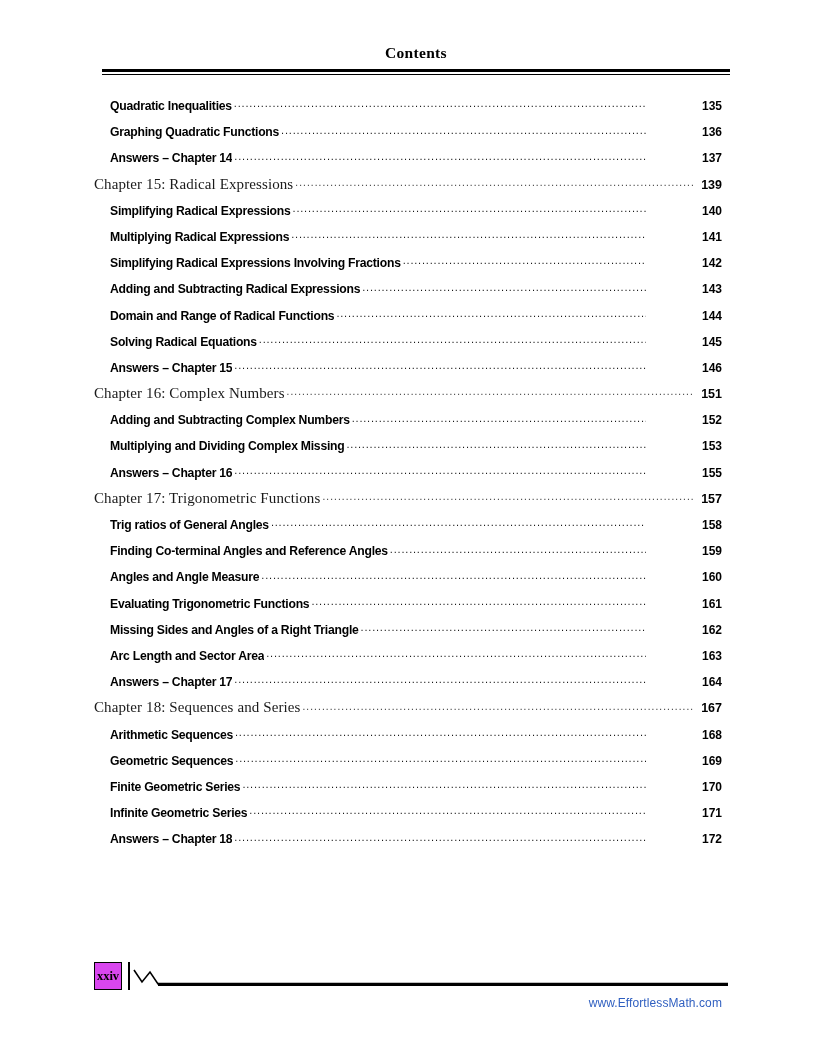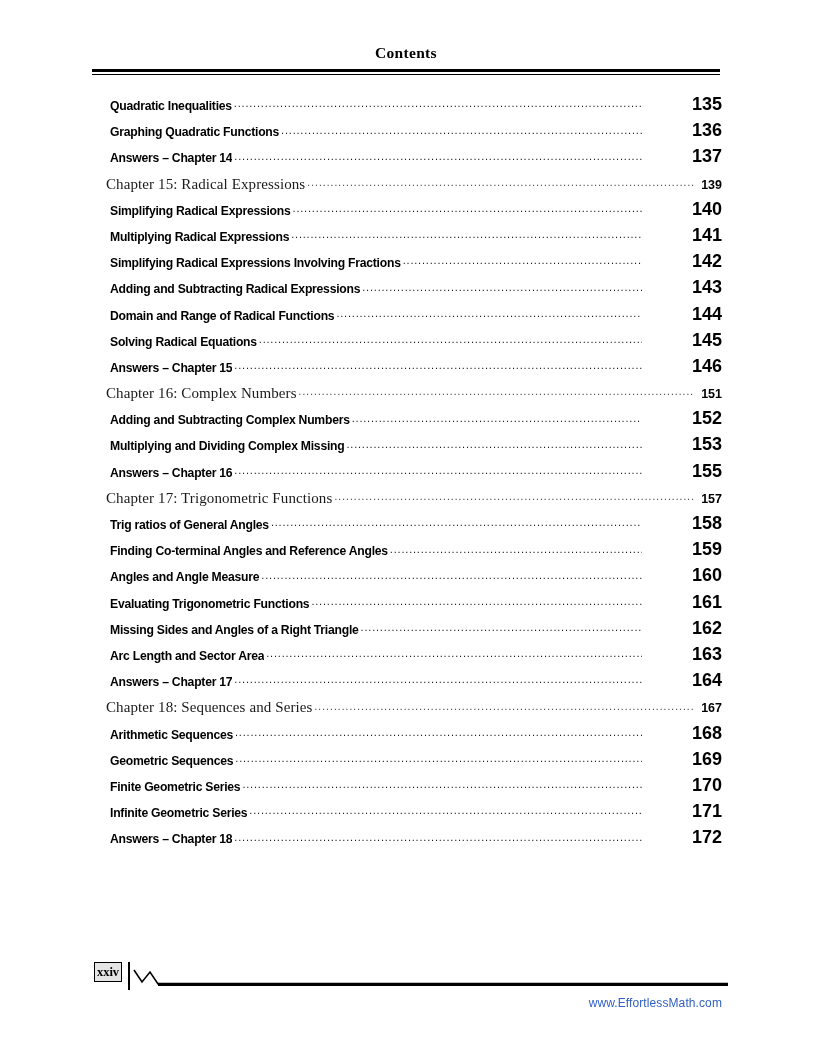--- a/index.html
+++ b/index.html
@@ -13,21 +13,21 @@
     width: 816px;
     height: 1056px;
     background: #ffffff;
     overflow: hidden;
     font-family: "Liberation Sans", sans-serif;
   }
 
   
   .header-zone {
     position: absolute;
-    left: 92px;
+    left: 102px;
     top: 44px;
     width: 628px;
   }
   .header-title {
     text-align: center;
     font-family: "Liberation Serif", serif;
     font-weight: bold;
     font-size: 15.5px;
     color: #000000;
     letter-spacing: 0.3px;
@@ -87,21 +87,21 @@
     white-space: nowrap;
   }
   .toc-row .pageno {
     flex: 0 0 auto;
     text-align: right;
     min-width: 26px;
   }
 
   
   .toc-row.chapter {
-    margin-left: 12px;
+    margin-left: 0px;
   }
   .toc-row.chapter .label {
     font-family: "Liberation Serif", serif;
     font-size: 15px;
     font-weight: normal;
     color: #1a1a1a;
     letter-spacing: 0.1px;
   }
   .toc-row.chapter .pageno {
     font-family: "Liberation Sans", sans-serif;
@@ -121,46 +121,46 @@
   }
   .toc-row.entry .label {
     font-family: "Liberation Sans", sans-serif;
     font-size: 12.2px;
     font-weight: bold;
     color: #000000;
     letter-spacing: -0.25px;
   }
   .toc-row.entry .pageno {
     font-family: "Liberation Sans", sans-serif;
-    font-size: 18px;
+    font-size: 12px;
     font-weight: bold;
     color: #000000;
     margin-left: 48px;
   }
 
   
   .footer {
     position: absolute;
     left: 94px;
     top: 962px;
     width: 628px;
     height: 40px;
   }
   .page-num-box {
     position: absolute;
     left: 0;
     top: 0;
     width: 28px;
-    height: 20px;
+    height: 28px;
     border: 1.6px solid #000000;
     box-sizing: border-box;
     display: flex;
     align-items: center;
     justify-content: center;
-    background: #e5e5e5;
+    background: #d946ef;
   }
   .page-num-box span {
     font-family: "Liberation Serif", serif;
     font-weight: bold;
     font-size: 12.5px;
     color: #000000;
     line-height: 1;
   }
   .footer-bar {
     position: absolute;

